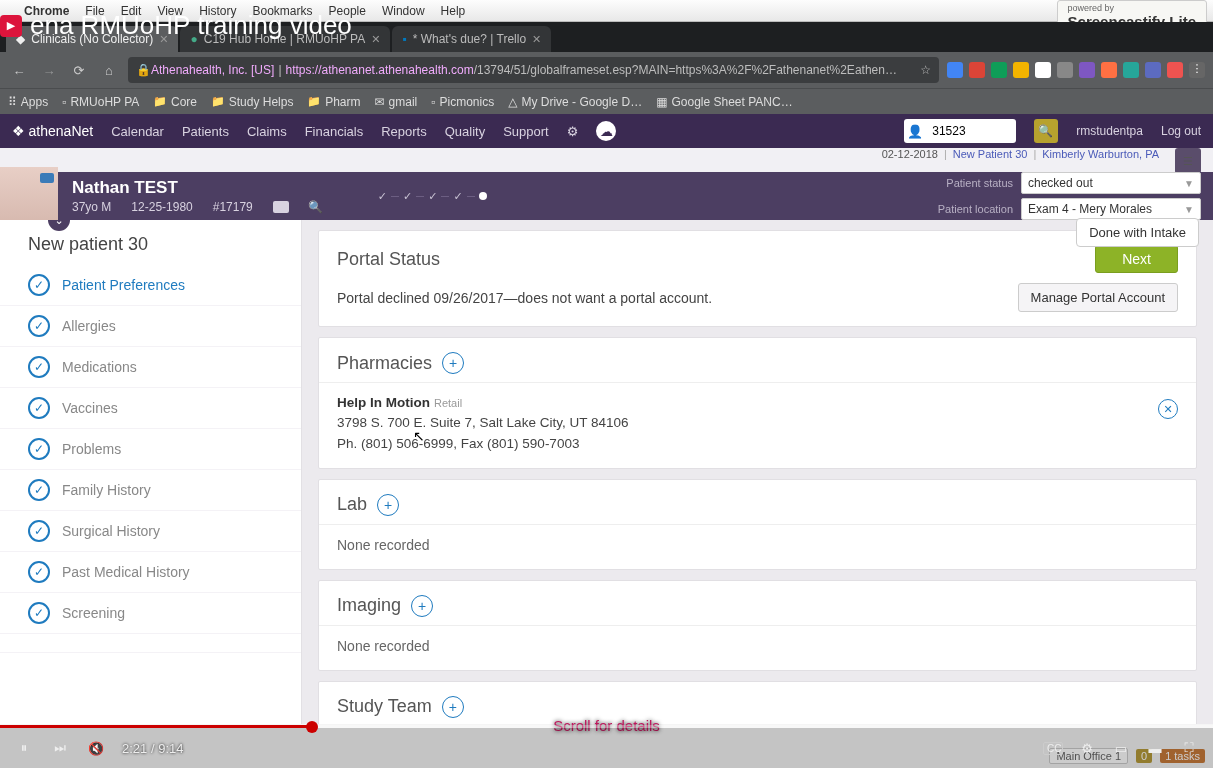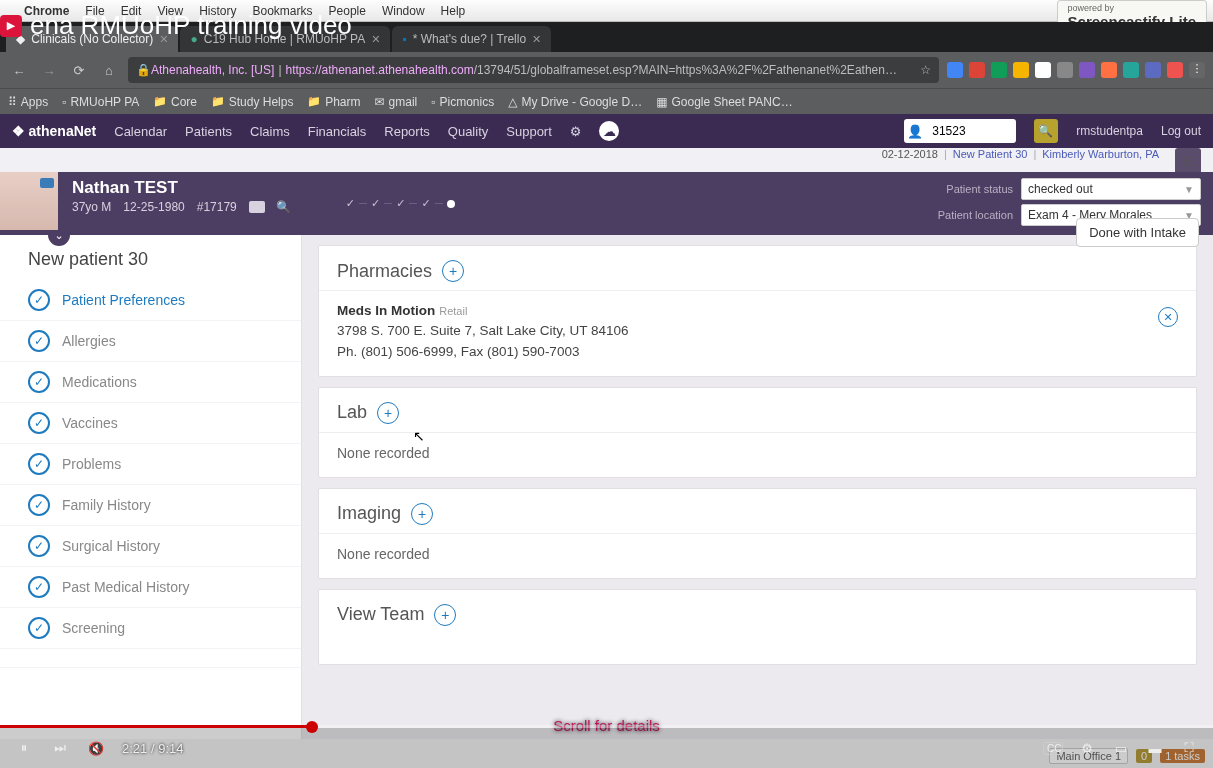--- a/index.html
+++ b/index.html
@@ -28,43 +28,43 @@
 .omnibox .path { color: #bdbdbd; }
 .ext-icons { display: flex; gap: 6px; }
 .ext-icons .ext-icon { width: 16px; height: 16px; border-radius: 3px; }
 
 .bookmarks-bar { height: 26px; background: #5b5d5f; display: flex; align-items: center; padding: 0 8px; gap: 14px; font-size: 12px; color: #ddd; border-top: 1px solid #4a4c4e; }
 .bookmarks-bar .bm { display: flex; align-items: center; gap: 4px; }
 .bm-folder::before { content: "📁"; font-size: 11px; }
 
 
 .athena-nav { height: 34px; background: #3b2a52; display: flex; align-items: center; padding: 0 12px; gap: 18px; color: #d8d2e0; font-size: 13px; }
-.athena-logo { font-weight: 700; color: #fff; font-size: 14px; }
+.athena-logo { font-weight: 400; color: #fff; font-size: 14px; }
 .athena-logo::before{content:"❖";margin-right:4px;}
 .athena-nav .nav-item { cursor: pointer; }
 .athena-nav .spacer { flex: 1; }
 .search-box { background: #fff; border-radius: 3px; height: 24px; display: flex; align-items: center; }
 .search-box input { border: none; width: 90px; font-size: 12px; padding: 0 6px; outline: none; }
 .search-box .user-icon { width: 22px; text-align: center; color: #666; }
 .search-btn { width: 24px; height: 24px; background: #b7a22e; color: #fff; display: flex; align-items: center; justify-content: center; border-radius: 3px; font-size: 12px; }
 .user-link { color: #d8d2e0; font-size: 12px; }
 
 
 .context-bar { height: 24px; background: #f1f0f4; font-size: 11px; color: #48499c; display: flex; justify-content: flex-end; align-items: flex-start; padding: 0 12px; gap: 6px; }
 .context-bar span { color: #555; }
 .context-bar .sep { color: #aaa; }
 .hamburger-btn { width: 26px; height: 26px; background: #5a4d6b; border-radius: 3px; display: flex; align-items: center; justify-content: center; color: #fff; margin-left: 10px; }
 
 
-.patient-banner { background: #4c3e62; height: 63px; display: flex; color: #fff; position: relative; }
+.patient-banner { background: #4c3e62; height: 48px; display: flex; align-items: center; color: #fff; position: relative; }
 .patient-photo { width: 58px; height: 58px; background: linear-gradient(#e8cfc6,#d6b8ae); position: relative; }
 .patient-photo::after { content:""; position:absolute; top:6px; right:4px; width:14px; height:10px; background:#3b7bb8; border-radius:2px; }
 .patient-meta { padding: 6px 14px; }
 .patient-name { font-size: 17px; font-weight: 600; }
-.patient-sub { font-size: 12px; color: #d8d2e0; display: flex; align-items: center; gap: 12px; margin-top: 2px; }
+.patient-sub { font-size: 12px; color: #d8d2e0; display: flex; align-items: center; gap: 20px; margin-top: 2px; }
 .patient-sub .card-icon { display:inline-block;width:16px;height:12px;background:#d8d2e0;border-radius:2px;}
 .patient-sub .search-icon { color:#d8d2e0; }
 .progress-dots { margin-left: 40px; display: flex; gap: 4px; align-items: center; }
 .progress-dots .checked { color: #c9c3d4; font-size: 11px; }
 .progress-dots .current { width: 8px; height: 8px; background: #fff; border-radius: 50%; }
 .progress-dots .line { width: 8px; height: 1px; background: #6c5e82; }
 
 .status-fields { margin-left: auto; display: flex; flex-direction: column; gap: 4px; padding: 6px 12px 6px 0; font-size: 12px; }
 .status-row { display: flex; align-items: center; gap: 8px; }
 .status-row label { color: #b8b0c4; width: 98px; text-align: right; font-size: 11px; }
@@ -343,29 +343,39 @@
           <span class="check-circle"></span>
           <span>Screening</span>
         </div>
       <div class="sidebar-item"></div>
 
     </div>
   </div>
 
   <div class="content">
 
+    <div class="card">
+      <div class="card-header">
+        <span class="card-title">Portal Status</span>
+        <button class="next-btn">Next</button>
+      </div>
+      <div class="portal-row">
+        <span class="portal-msg">Portal declined 09/26/2017—does not want a portal account.</span>
+        <button class="manage-btn">Manage Portal Account</button>
+      </div>
+    </div>
 
     <div class="card">
       <div class="card-header">
         <span class="card-title">Pharmacies</span>
         <span class="add-btn">+</span>
       </div>
       <div class="card-divider"></div>
       <div class="pharm-entry">
-        <span class="pharm-name">Meds In Motion</span><span class="pharm-tag">Retail</span><br>
+        <span class="pharm-name">Help In Motion</span><span class="pharm-tag">Retail</span><br>
         <span>3798 S. 700 E. Suite 7, Salt Lake City, UT 84106</span><br>
         <span>Ph. (801) 506-6999, Fax (801) 590-7003</span>
         <span class="remove-x">✕</span>
       </div>
     </div>
 
     <div class="card">
       <div class="card-header">
         <span class="card-title">Lab</span>
         <span class="add-btn">+</span>
@@ -378,21 +388,21 @@
       <div class="card-header">
         <span class="card-title">Imaging</span>
         <span class="add-btn">+</span>
       </div>
       <div class="card-divider"></div>
       <div class="none-recorded">None recorded</div>
     </div>
 
     <div class="card" style="padding-bottom:30px;">
       <div class="card-header">
-        <span class="card-title">View Team</span>
+        <span class="card-title">Study Team</span>
         <span class="add-btn">+</span>
       </div>
 
     </div>
 
   </div>
 </div>
 
 <div class="athena-bottom">
   <span class="pill">Main Office 1</span>

